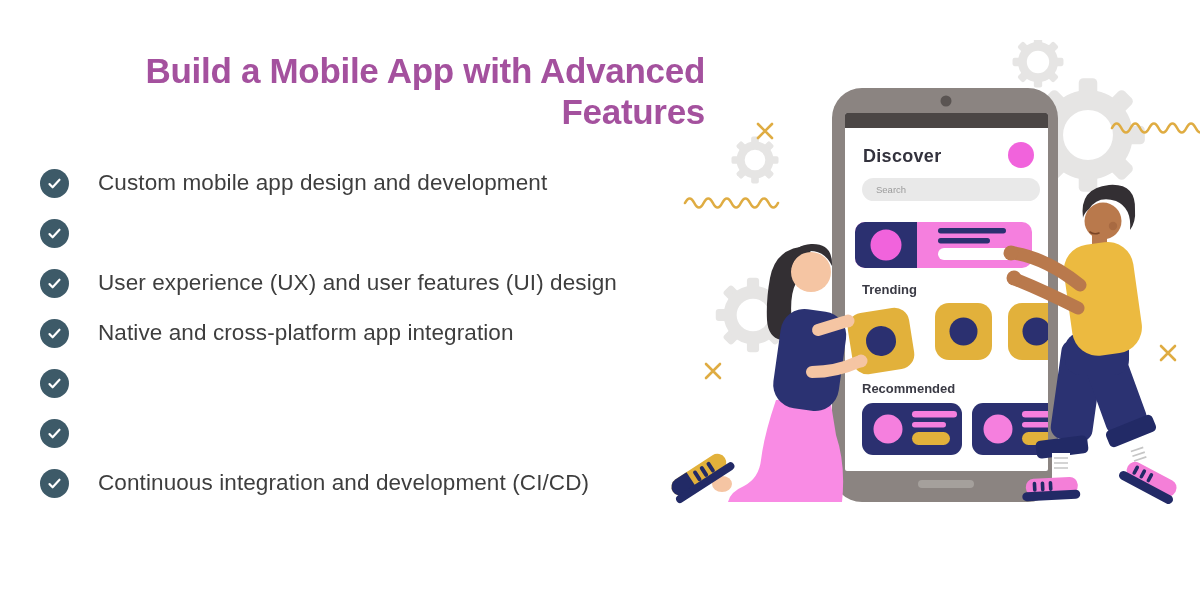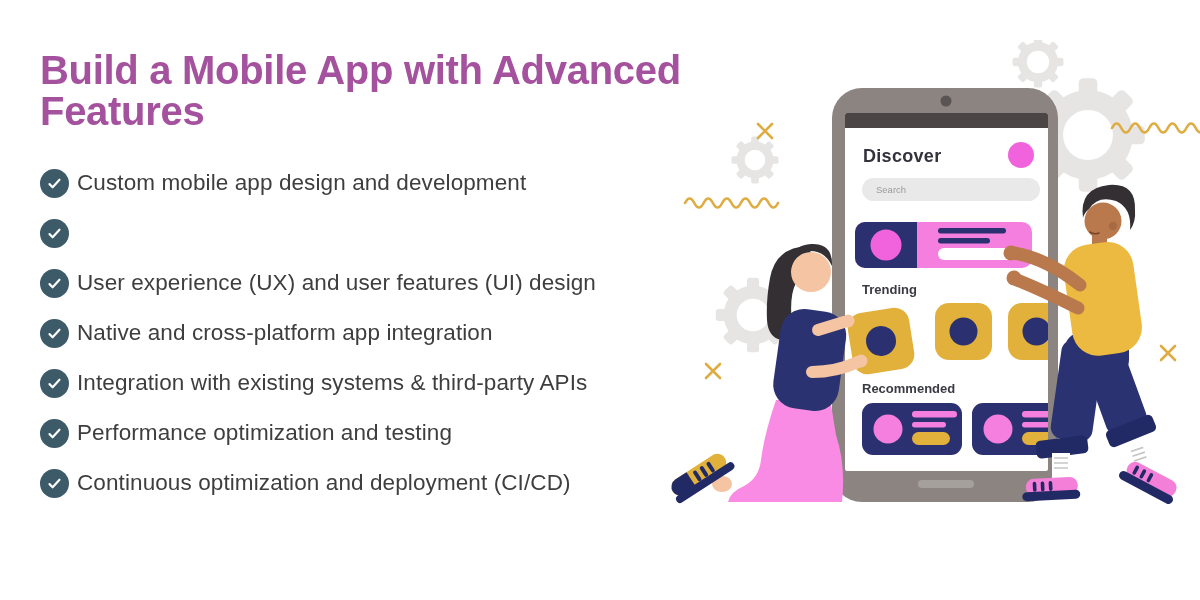--- a/index.html
+++ b/index.html
@@ -2,28 +2,29 @@
 <html><head>
 <meta charset="utf-8">
 <style>
   html,body{margin:0;padding:0;background:#fff;}
   .canvas{
     position:relative;width:1200px;height:600px;background:#ffffff;
     overflow:hidden;font-family:"Liberation Sans", sans-serif;
   }
   .headline{
     position:absolute;left:40px;top:50px;width:665px;margin:0;
-    font-size:40px;line-height:41px;font-weight:800;letter-spacing:-0.3px;
+    font-size:35px;line-height:41px;font-weight:800;letter-spacing:-0.3px;
     color:#A4519E;
+    text-align:right;
   }
   .feature-list{
     position:absolute;left:40px;top:158px;margin:0;padding:0;list-style:none;
   }
   .feature-item{
-    display:flex;align-items:center;height:50px;gap:8px;
+    display:flex;align-items:center;height:50px;gap:29px;
   }
   .check{
     flex:0 0 auto;width:29px;height:29px;border-radius:50%;
     background:#3D5A68;display:flex;align-items:center;justify-content:center;
   }
   .check svg{width:15px;height:15px;display:block;}
   .feature-text{
     font-size:22.5px;color:#3E3E3E;letter-spacing:0.1px;white-space:nowrap;
   }
   .illustration{position:absolute;left:660px;top:40px;width:540px;height:520px;}
@@ -67,37 +68,35 @@
           </svg>
         </span>
       <span class="feature-text">Native and cross-platform app integration</span>
     </li>
     <li class="feature-item">
       <span class="check">
           <svg viewBox="0 0 24 24" fill="none">
             <path d="M4 13l5 5 11-12" stroke="#fff" stroke-width="3.4" stroke-linecap="round" stroke-linejoin="round"></path>
           </svg>
         </span>
-      <span class="feature-text">Integration with existing systems &amp; third-party APIs</span>
-    </li>
-    <li class="feature-item">
-      <span class="check">
-          <svg viewBox="0 0 24 24" fill="none">
-            <path d="M4 13l5 5 11-12" stroke="#fff" stroke-width="3.4" stroke-linecap="round" stroke-linejoin="round"></path>
-          </svg>
-        </span>
-      <span class="feature-text">Performance optimization and testing</span>
-    </li>
-    <li class="feature-item">
-      <span class="check">
-          <svg viewBox="0 0 24 24" fill="none">
-            <path d="M4 13l5 5 11-12" stroke="#fff" stroke-width="3.4" stroke-linecap="round" stroke-linejoin="round"></path>
-          </svg>
-        </span>
-      <span class="feature-text">Continuous optimization and deployment (CI/CD)</span>
+    </li>
+    <li class="feature-item">
+      <span class="check">
+          <svg viewBox="0 0 24 24" fill="none">
+            <path d="M4 13l5 5 11-12" stroke="#fff" stroke-width="3.4" stroke-linecap="round" stroke-linejoin="round"></path>
+          </svg>
+        </span>
+    </li>
+    <li class="feature-item">
+      <span class="check">
+          <svg viewBox="0 0 24 24" fill="none">
+            <path d="M4 13l5 5 11-12" stroke="#fff" stroke-width="3.4" stroke-linecap="round" stroke-linejoin="round"></path>
+          </svg>
+        </span>
+      <span class="feature-text">Continuous integration and development (CI/CD)</span>
     </li>
   </ul>
 
   <svg class="illustration" viewBox="0 0 540 520" xmlns="http://www.w3.org/2000/svg">
     <defs>
       <symbol id="gear" viewBox="-50 -50 100 100">
         <g fill="#E6E5E4">
           <rect x="-8" y="-49" width="16" height="20" rx="4"></rect>
           <rect x="-8" y="-49" width="16" height="20" rx="4" transform="rotate(45)"></rect>
           <rect x="-8" y="-49" width="16" height="20" rx="4" transform="rotate(90)"></rect>

